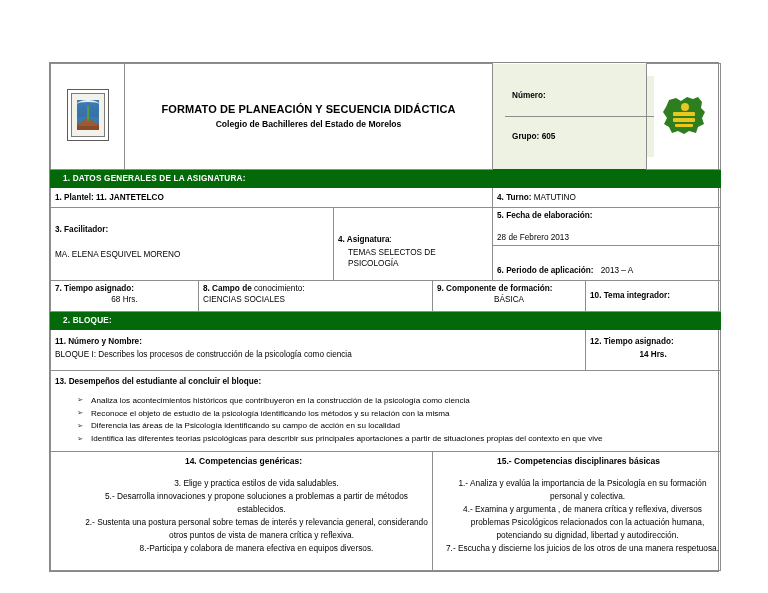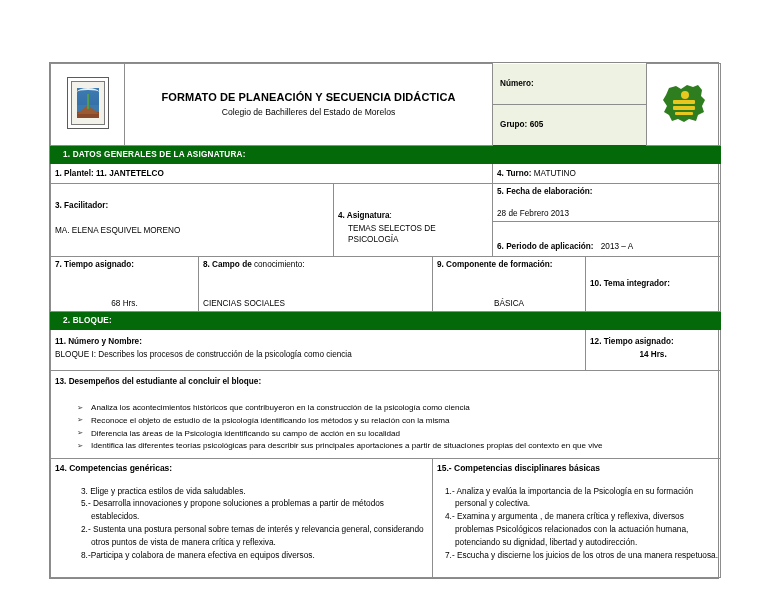--- a/index.html
+++ b/index.html
@@ -52,21 +52,21 @@
     vertical-align: middle !important;
     text-align: center;
     padding: 6px 4px !important;
   }
   .title-main {
     font-weight: bold;
     font-size: 11px;
     letter-spacing: .1px;
   }
   .title-sub {
-    font-weight: normal;
+    font-weight: bold;
     font-size: 8.6px;
     margin-top: 2px;
   }
   .cell-meta {
     width: 135px;
     background: #eef2e2;
     vertical-align: middle !important;
     padding: 6px 7px !important;
     font-weight: bold;
     font-size: 8.4px;
@@ -81,31 +81,31 @@
   td.bar {
     background: #046A09;
     color: #ffffff;
     font-weight: bold;
     font-size: 8.4px;
     padding: 3px 4px 3px 12px !important;
     border-color: #046A09 !important;
     letter-spacing: .2px;
   }
   .lbl { font-weight: bold; }
-  .val { font-weight: normal; margin-top: 28px; }
+  .val { font-weight: normal; }
   .pad-row td { padding-top: 4px !important; padding-bottom: 4px !important; }
   .tall-a { height: 48px; }
   .tall-b { height: 24px; }
   .tall-c { height: 28px; }
   .indent { padding-left: 10px; display: block; }
   .center { text-align: center; }
   
   ul.arrow-list {
     list-style: none;
-    margin: 13px 0 5px 0;
+    margin: 6px 0 5px 0;
     padding: 0 0 0 26px;
   }
   ul.arrow-list li {
     position: relative;
     font-size: 8.1px;
     line-height: 1.58;
     padding-left: 14px;
   }
   ul.arrow-list li:before {
     content: "\27A2";
@@ -128,21 +128,21 @@
   }
   .comp-body li {
     font-size: 8.3px;
     line-height: 1.55;
     margin: 0 0 0 0;
     padding-left: 18px;
     text-indent: -10px;
   }
   .comp-left .comp-body { margin-left: 22px; }
   .comp-right .comp-body { margin-left: 4px; }
-  .comp-cell { height: 118px; }
+  .comp-cell { height: 118px; text-align: center; }
   
   .emblem {
     width: 42px;
     height: 52px;
     display: inline-block;
     position: relative;
     border: 1px solid #5b5b5b;
     background: #ffffff;
     box-sizing: border-box;
   }
@@ -236,21 +236,21 @@
               <span class="side-r"></span>
               <span class="band-top"></span>
               <span class="band-bot"></span>
             </span>
           </span>
         </td>
         <td class="cell-title" colspan="4">
           <div class="title-main">FORMATO DE PLANEACIÓN Y SECUENCIA DIDÁCTICA</div>
           <div class="title-sub">Colegio de Bachilleres del Estado de Morelos</div>
         </td>
-        <td class="cell-meta" colspan="2" style="padding:0 !important;border:none;">
+        <td class="cell-meta" colspan="2" style="padding:12px !important;border:none;">
           <table class="doc-table" style="height:100%">
             <tbody>
                   <tr>
               <td class="cell-meta" style="height:28px;border-top:none;border-left:none;border-right:none;">
                 <span class="lbl">Número:</span>
                 <span class="val"></span>
               </td>
             </tr>
             <tr>
               <td class="cell-meta" style="height:28px;border-bottom:none;border-left:none;border-right:none;margin-left:16px;">

